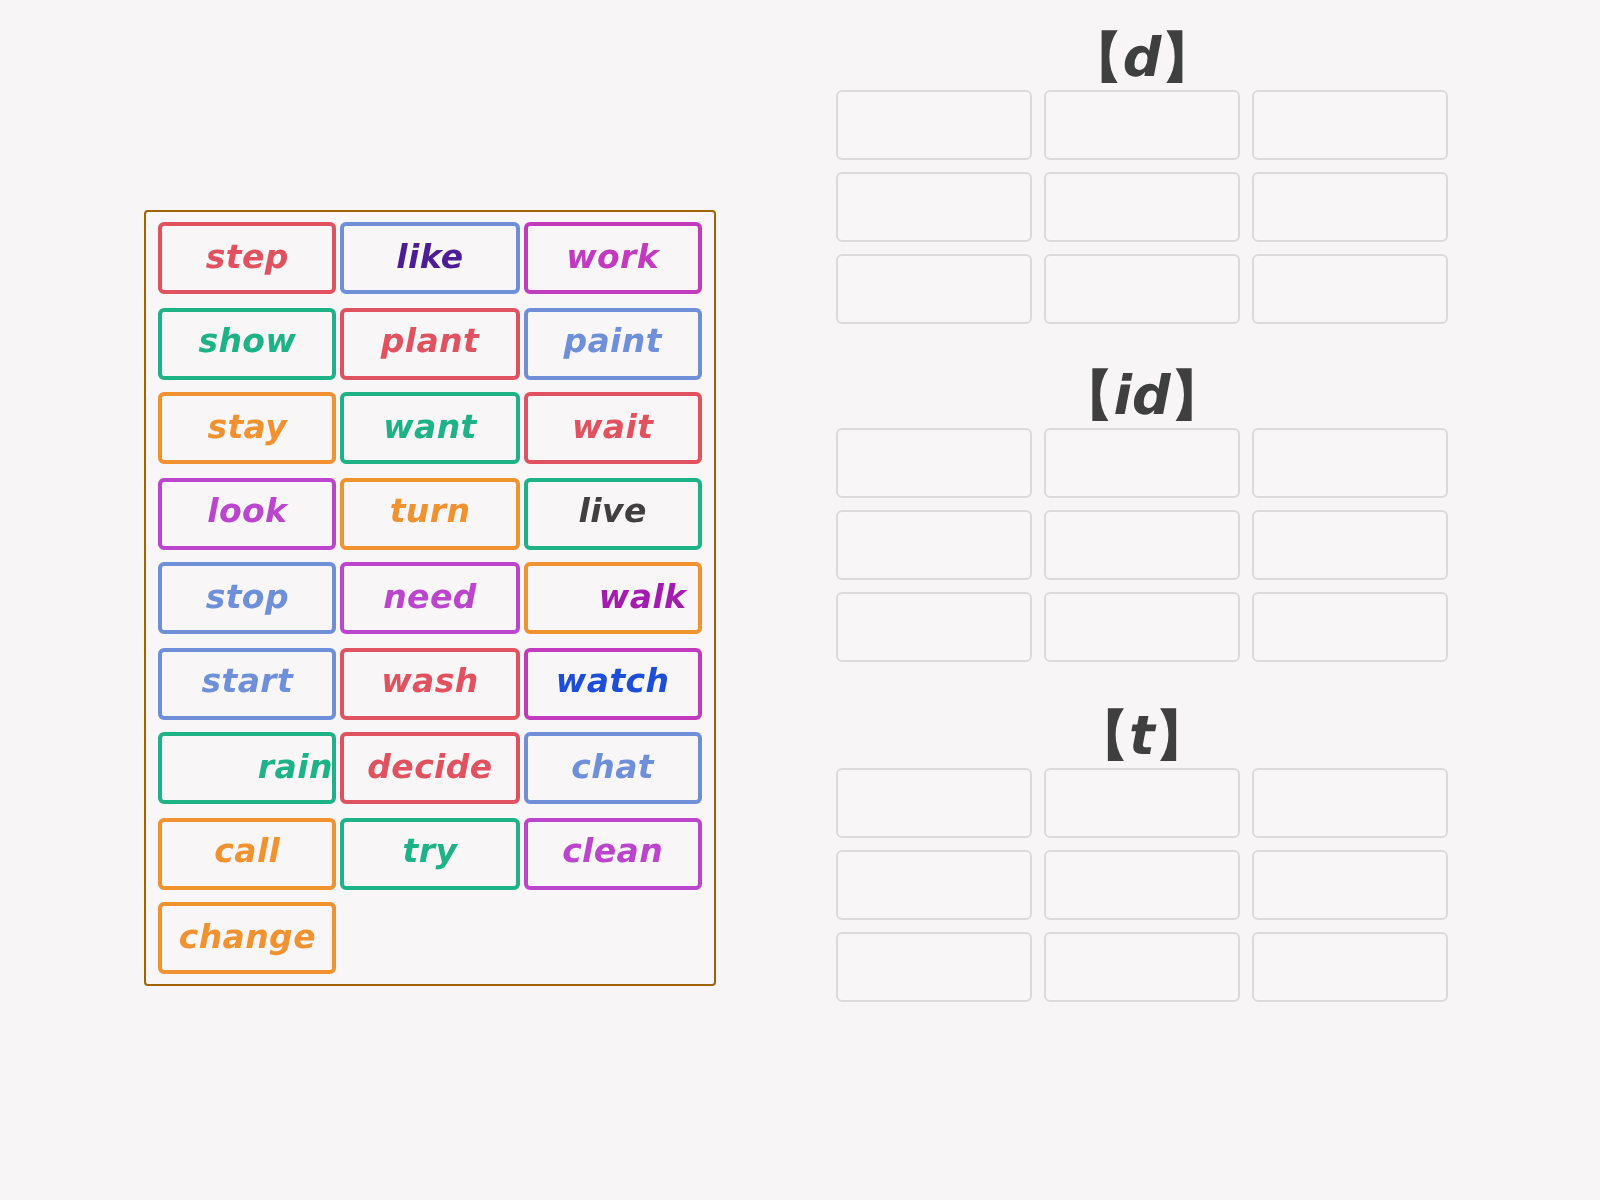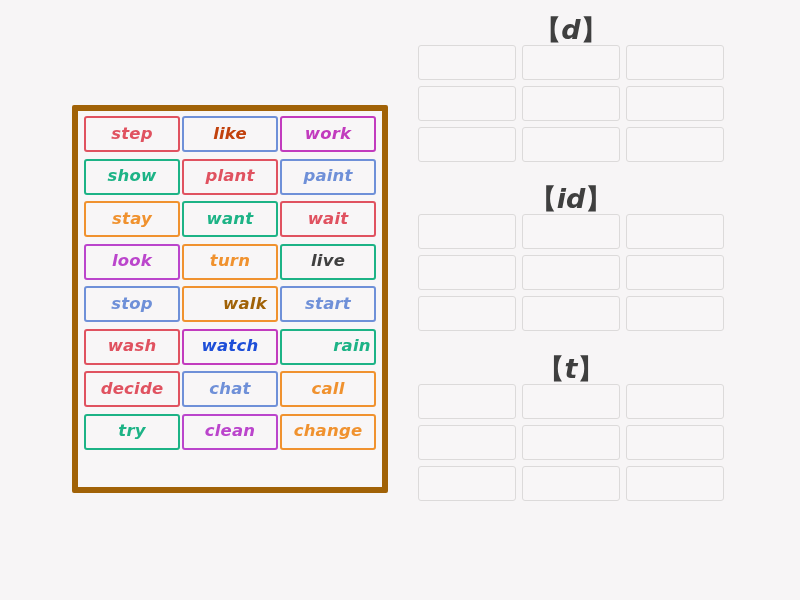--- a/index.html
+++ b/index.html
@@ -15,24 +15,24 @@
     background: #f7f5f6;
     font-family: "DejaVu Sans", sans-serif;
     position: relative;
   }
 
   
   #word-bank-panel {
     position: absolute;
     left: 72px;
     top: 105px;
-    width: 316px;
+    width: 286px;
     height: 388px;
     background: #f8f6f7;
-    border: 6px solid #a16207;
+    border: 1px solid #a16207;
     border-radius: 2px;
     padding: 5px 4px 4px 4px;
   }
   #word-bank-grid {
     display: grid;
     grid-template-columns: repeat(3, 1fr);
     grid-auto-rows: 36px;
     column-gap: 2px;
     row-gap: 6.5px;
     padding: 0 2px;
@@ -89,33 +89,34 @@
   }
   .group-gap-1 { height: 23px; }
   .group-gap-2 { height: 24px; }
 </style>
 </head>
 <body>
 
 <div id="word-bank-panel">
   <div id="word-bank-grid">
       <div class="word-tile" style="border-color: rgb(224, 82, 96); color: rgb(224, 82, 96);">step</div>
-      <div class="word-tile" style="border-color: rgb(111, 144, 216); color: #c2410c;">like</div>
+      <div class="word-tile" style="border-color: rgb(111, 144, 216); color: #4c1d95;">like</div>
       <div class="word-tile" style="border-color: rgb(194, 59, 190); color: rgb(194, 59, 190);">work</div>
       <div class="word-tile" style="border-color: rgb(29, 179, 134); color: rgb(29, 179, 134); font-style: italic;">show</div>
       <div class="word-tile" style="border-color: rgb(224, 82, 96); color: rgb(224, 82, 96);">plant</div>
       <div class="word-tile" style="border-color: rgb(111, 144, 216); color: rgb(111, 144, 216);">paint</div>
       <div class="word-tile" style="border-color: rgb(240, 146, 47); color: rgb(240, 146, 47);">stay</div>
       <div class="word-tile" style="border-color: rgb(29, 179, 134); color: rgb(29, 179, 134);">want</div>
       <div class="word-tile" style="border-color: rgb(224, 82, 96); color: rgb(224, 82, 96);">wait</div>
       <div class="word-tile" style="border-color: rgb(187, 69, 204); color: rgb(187, 69, 204);">look</div>
       <div class="word-tile" style="border-color: rgb(240, 146, 47); color: rgb(240, 146, 47);">turn</div>
       <div class="word-tile" style="border-color: rgb(29, 179, 134); color: #404040;">live</div>
       <div class="word-tile" style="border-color: rgb(111, 144, 216); color: rgb(111, 144, 216);">stop</div>
-      <div class="word-tile" style="border-color: rgb(240, 146, 47); color: #a16207; padding-left: 30px;">walk</div>
+      <div class="word-tile" style="border-color: rgb(187, 69, 204); color: rgb(187, 69, 204);">need</div>
+      <div class="word-tile" style="border-color: rgb(240, 146, 47); color: #a21caf; padding-left: 30px;">walk</div>
       <div class="word-tile" style="border-color: rgb(111, 144, 216); color: rgb(111, 144, 216);">start</div>
       <div class="word-tile" style="border-color: rgb(224, 82, 96); color: rgb(224, 82, 96);">wash</div>
       <div class="word-tile" style="border-color: rgb(194, 59, 190); color: #1d4ed8;">watch</div>
       <div class="word-tile" style="border-color: rgb(29, 179, 134); color: rgb(29, 179, 134); padding-left: 48px;">rain</div>
       <div class="word-tile" style="border-color: rgb(224, 82, 96); color: rgb(224, 82, 96);">decide</div>
       <div class="word-tile" style="border-color: rgb(111, 144, 216); color: rgb(111, 144, 216);">chat</div>
       <div class="word-tile" style="border-color: rgb(240, 146, 47); color: rgb(240, 146, 47);">call</div>
       <div class="word-tile" style="border-color: rgb(29, 179, 134); color: rgb(29, 179, 134);">try</div>
       <div class="word-tile" style="border-color: rgb(187, 69, 204); color: rgb(187, 69, 204);">clean</div>
       <div class="word-tile" style="border-color: rgb(240, 146, 47); color: rgb(240, 146, 47);">change</div>

